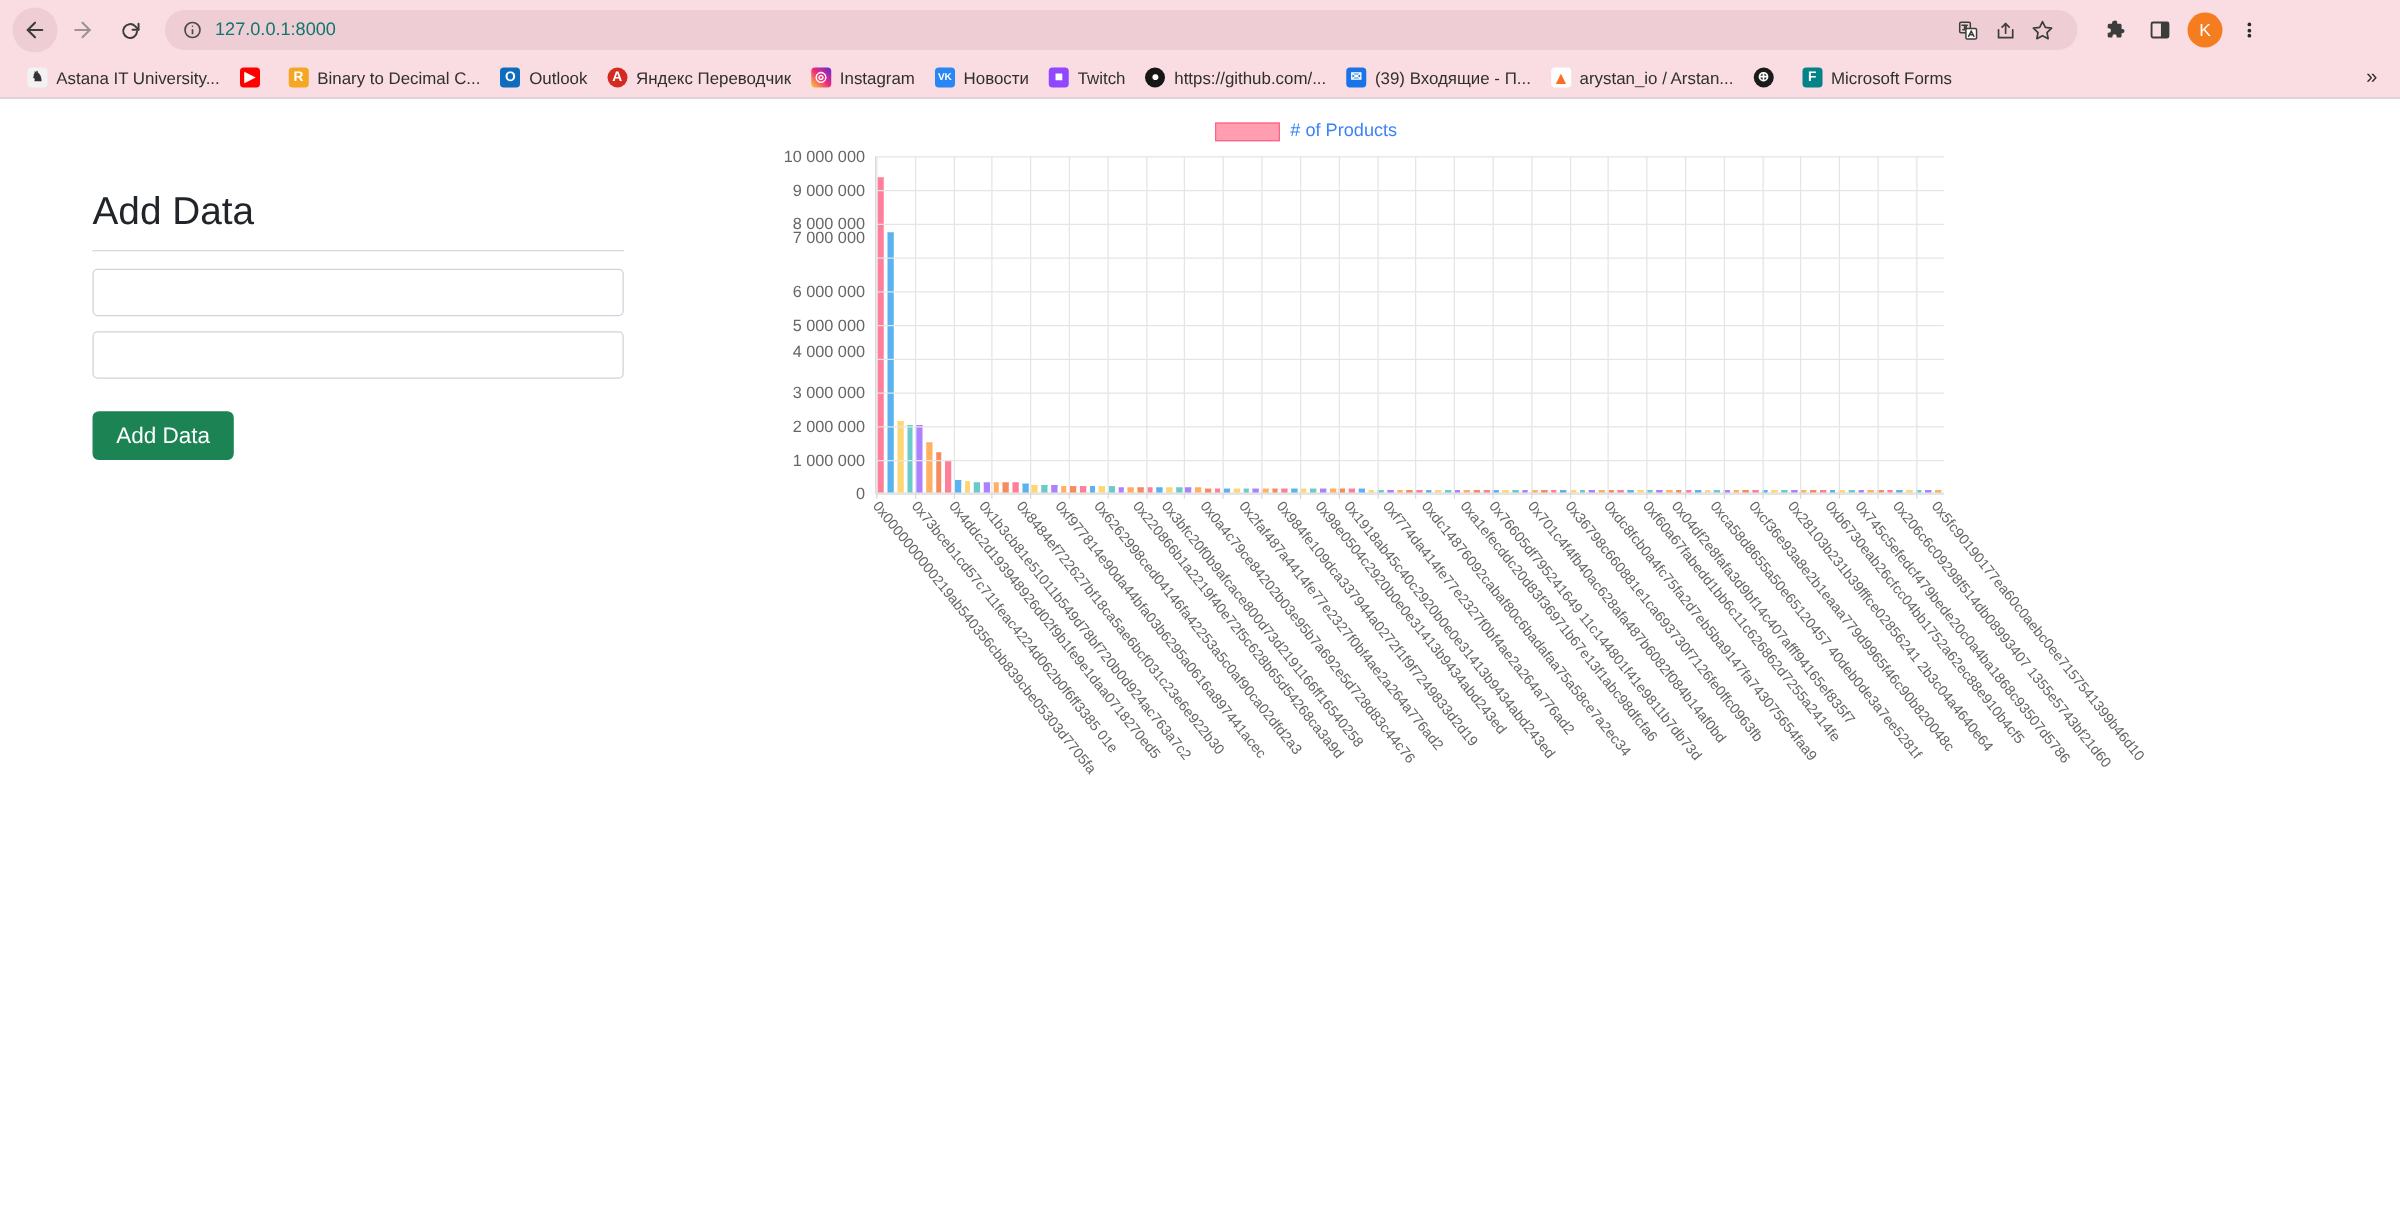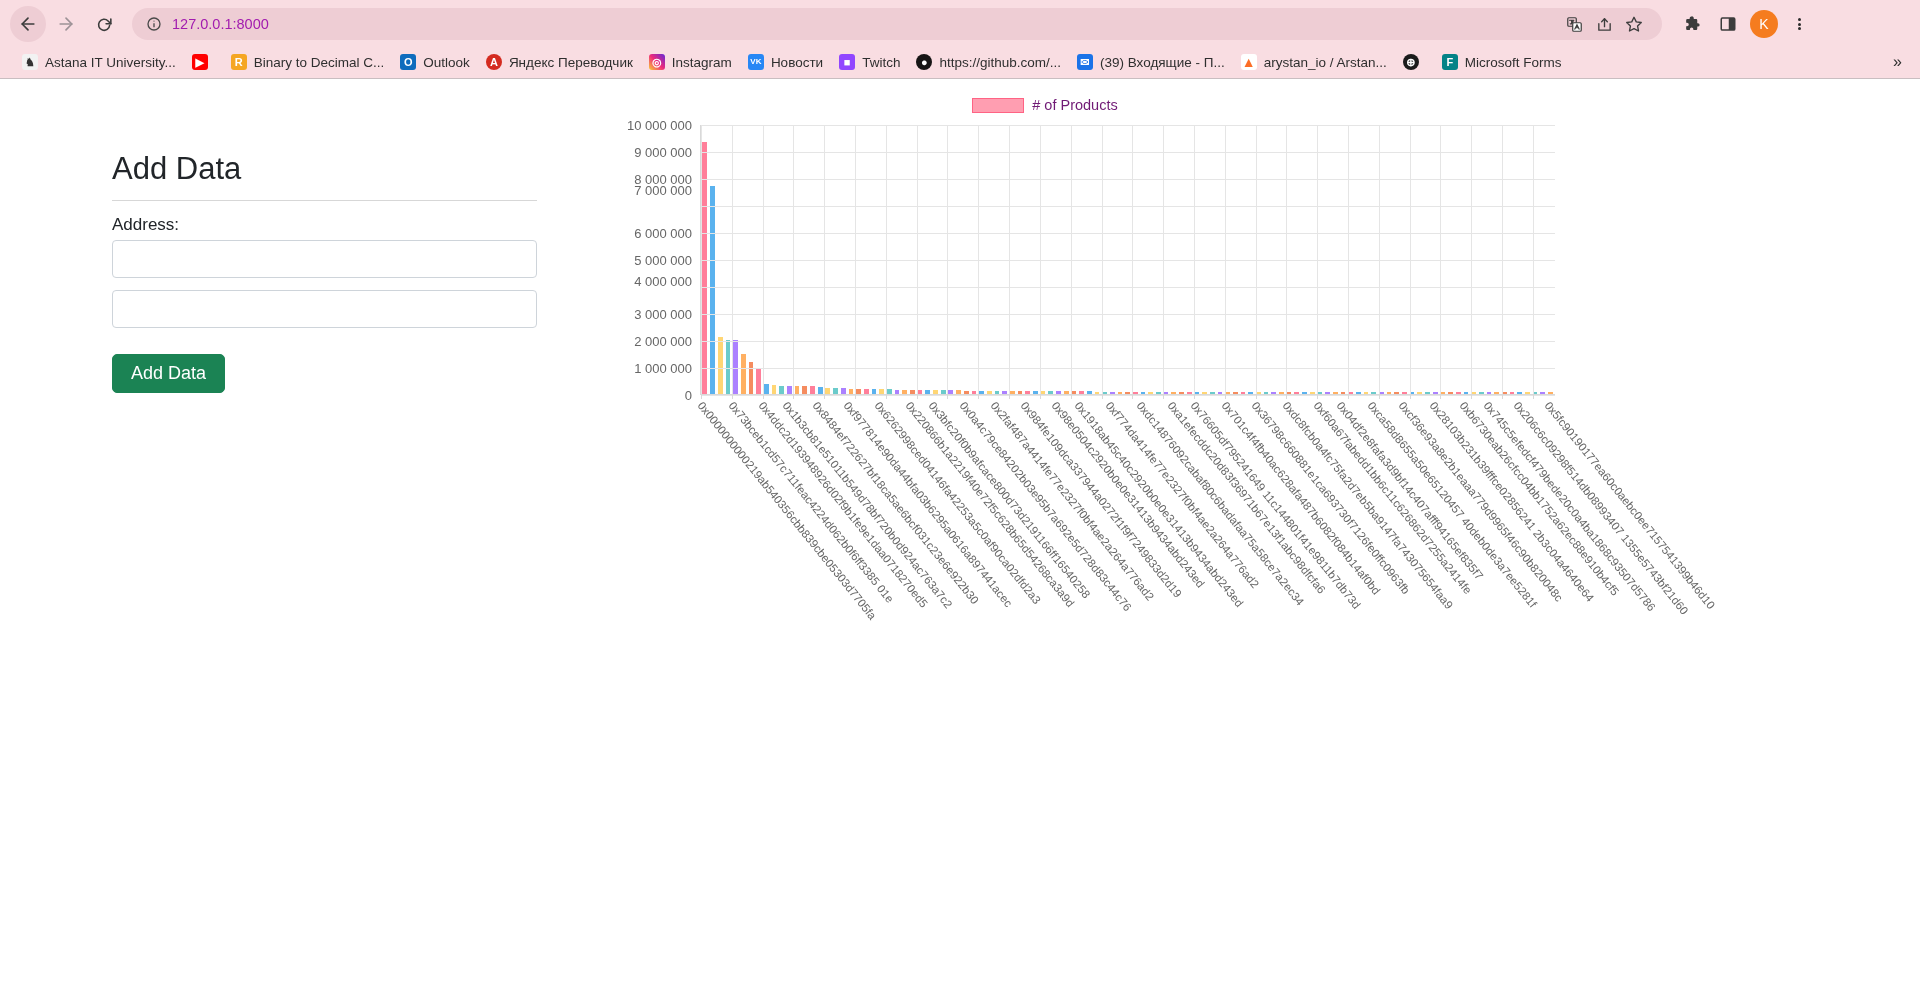--- a/index.html
+++ b/index.html
@@ -46,21 +46,21 @@
     background: #eecdd4;
     border-radius: 16px;
     display: flex;
     align-items: center;
     padding: 0 14px;
     max-width: 1530px;
   }
   #site-info-icon { flex: none; margin-right: 10px; color: #4a4a4a; display:flex; }
   #url-text {
     font-size: 14.5px;
-    color: #a21caf;
+    color: #0f766e;
     white-space: nowrap;
     overflow: hidden;
     text-overflow: ellipsis;
   }
   #omnibox-actions {
     display: flex; align-items: center; gap: 2px;
     margin-left: auto;
   }
   .omni-icon {
     width: 28px; height: 28px;
@@ -127,21 +127,21 @@
     margin: 0;
     padding-top: 14px;
     letter-spacing: -0.3px;
   }
 
   #content-row { display: flex; }
 
   
   #form-col {
     width: 560px;
-    padding-left: 112px;
+    padding-left: 74px;
     padding-top: 72px;
   }
   #form-heading {
     font-size: 31px;
     font-weight: 500;
     color: #212529;
     margin: 0 0 13px 0;
   }
   #form-divider {
     border: 0;
@@ -201,21 +201,21 @@
     justify-content: center;
     align-items: center;
     gap: 8px;
     transform: translateX(-75px);
   }
   #legend-swatch {
     width: 52px; height: 15px;
     background: #ff9eb1;
     border: 1.5px solid #ff6384;
   }
-  #legend-label { font-size: 14.5px; color: #701a75; }
+  #legend-label { font-size: 14.5px; color: #3b82f6; }
 
   
   #plot-area {
     position: absolute;
     left: 130px;
     top: 28px;
     width: 855px;
     height: 270px;
     border-left: 1px solid #d9d9d9;
     border-bottom: 1px solid #d9d9d9;
@@ -422,21 +422,20 @@
 
 <div id="page">
 
 
   <div id="content-row">
 
     <div id="form-col">
       <h2 id="form-heading">Add Data</h2>
       <hr id="form-divider">
 
-      <label class="field-label">Address:</label>
       <input class="text-input" type="text" value="" placeholder="" style="">
 
       <input class="text-input" type="text" value="" placeholder="" style="">
 
       <button id="add-data-button">Add Data</button>
     </div>
 
     <div id="chart-col">
       <div id="chart-wrap">
 

